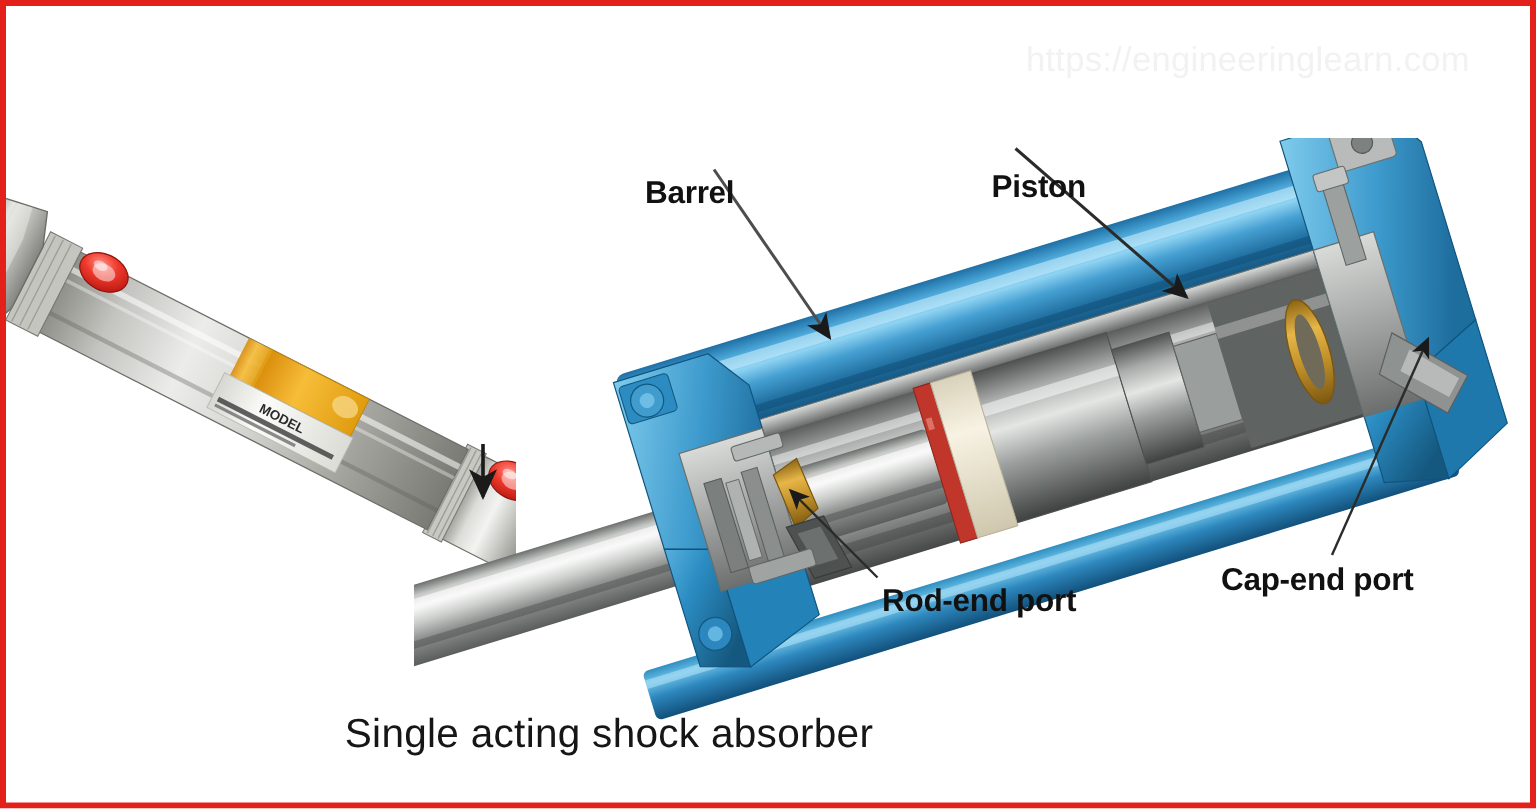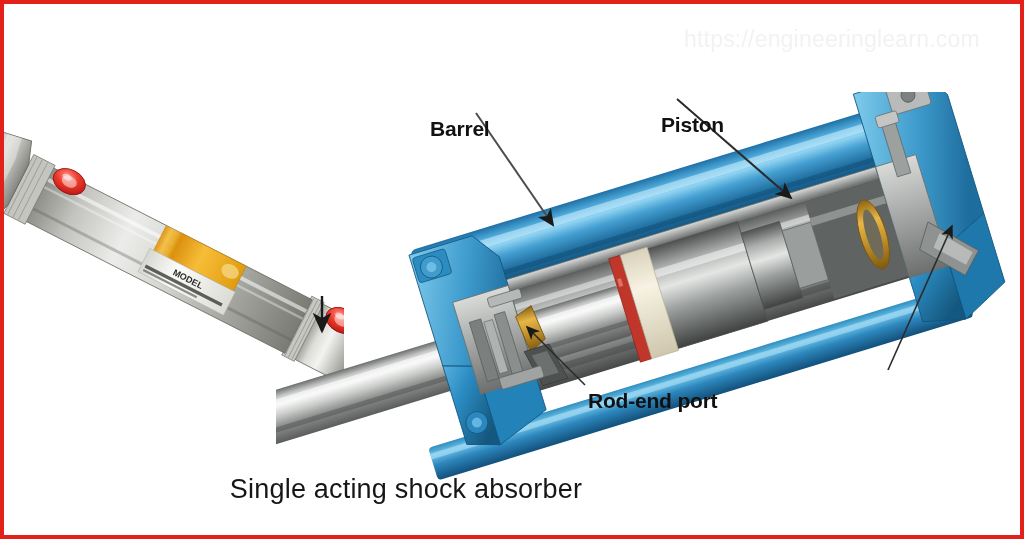--- a/index.html
+++ b/index.html
@@ -397,17 +397,18 @@
 
       <line x1="318" y1="292" x2="318" y2="327" stroke="#1a1a1a" stroke-width="2.4" marker-end="url(#arrowHead)"></line>
     </svg>
 
     <div class="label lbl-barrel">Barrel</div>
 
     <div class="label lbl-piston">Piston</div>
 
     <div class="label lbl-rodend">Rod-end port</div>
 
+    <div class="label lbl-capend">Cap-end port</div>
 
     <div class="caption">Single acting shock absorber</div>
 
   </div>
 </div>
 
 </body></html>

